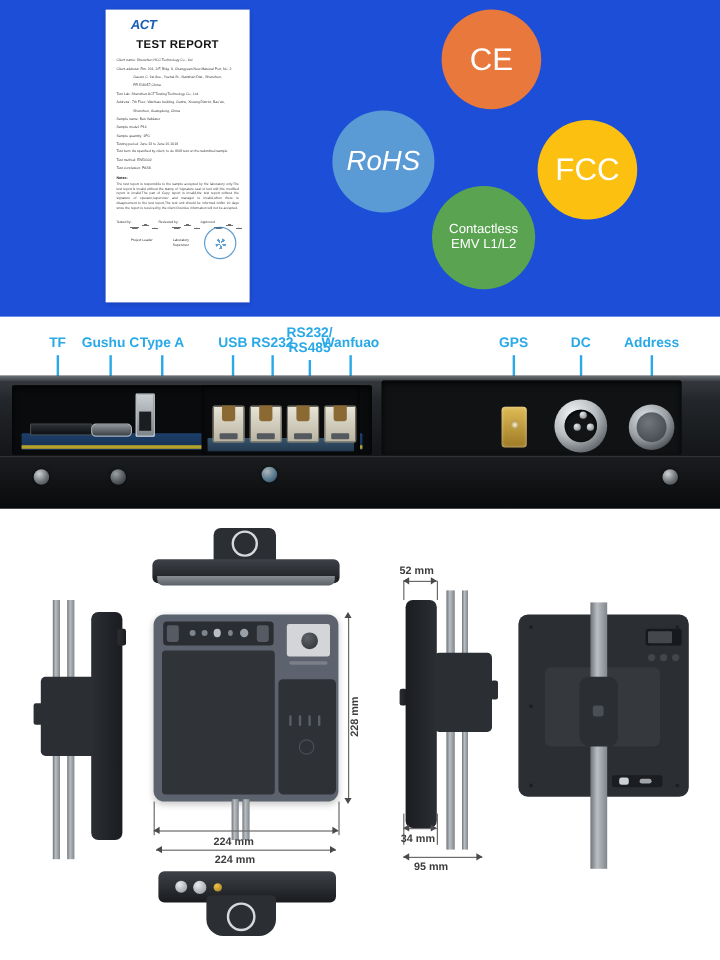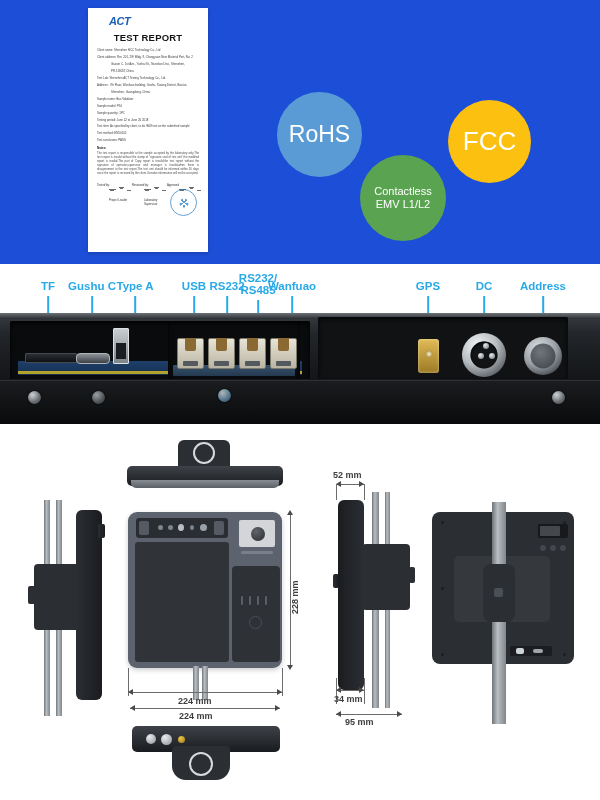--- a/index.html
+++ b/index.html
@@ -65,21 +65,21 @@
        #2d7fc1 80% 90%, transparent 90%);
     border-radius: 50%;
   }
 
   .badge {
     position: absolute; border-radius: 50%; color: #ffffff;
     display: flex; flex-direction: column; align-items: center;
     justify-content: center; text-align: center; line-height: 1.18;
   }
   #badge-ce   { left: 368px; top: 8px;   width: 83px; height: 83px; background: #e8783c; font-size: 26px; }
-  #badge-rohs { left: 277px; top: 92px;  width: 85px; height: 85px; background: #5b9bd5; font-size: 23px; }
+  #badge-rohs { left: 277px; top: 92px;  width: 85px; height: 85px; background: #5b9bd5; font-size: 23px; font-style: italic; }
   #badge-fcc  { left: 448px; top: 100px; width: 83px; height: 83px; background: #fbc010; font-size: 26px; text-align: right; }
   #badge-emv  { left: 360px; top: 155px; width: 86px; height: 86px; background: #5aa451; font-size: 11px; }
   #badge-emv span { display: block; }
 
   
   .sec-ports { position: absolute; left: 0; top: 264px; width: 600px; height: 160px; background: #fff; }
   .port-lbl {
     position: absolute; color: #29a9e8; font-size: 11.5px; font-weight: bold;
     text-align: center; line-height: 1.08; white-space: pre-line; top: 16px;
     transform: translateX(-50%);
@@ -297,20 +297,23 @@
 Supervisor</div>
         </div>
         <div class="sig-cell">
           <div class="sig-lbl">Approved</div>
           <div class="sig-scribble"></div>
           <div class="stamp"></div>
         </div>
       </div>
     </div>
 
+    <div class="badge" id="badge-ce">
+      <span>CE</span>
+    </div>
     <div class="badge" id="badge-rohs">
       <span>RoHS</span>
     </div>
     <div class="badge" id="badge-fcc">
       <span>FCC</span>
     </div>
     <div class="badge" id="badge-emv">
       <span>Contactless</span>
       <span>EMV L1/L2</span>
     </div>

